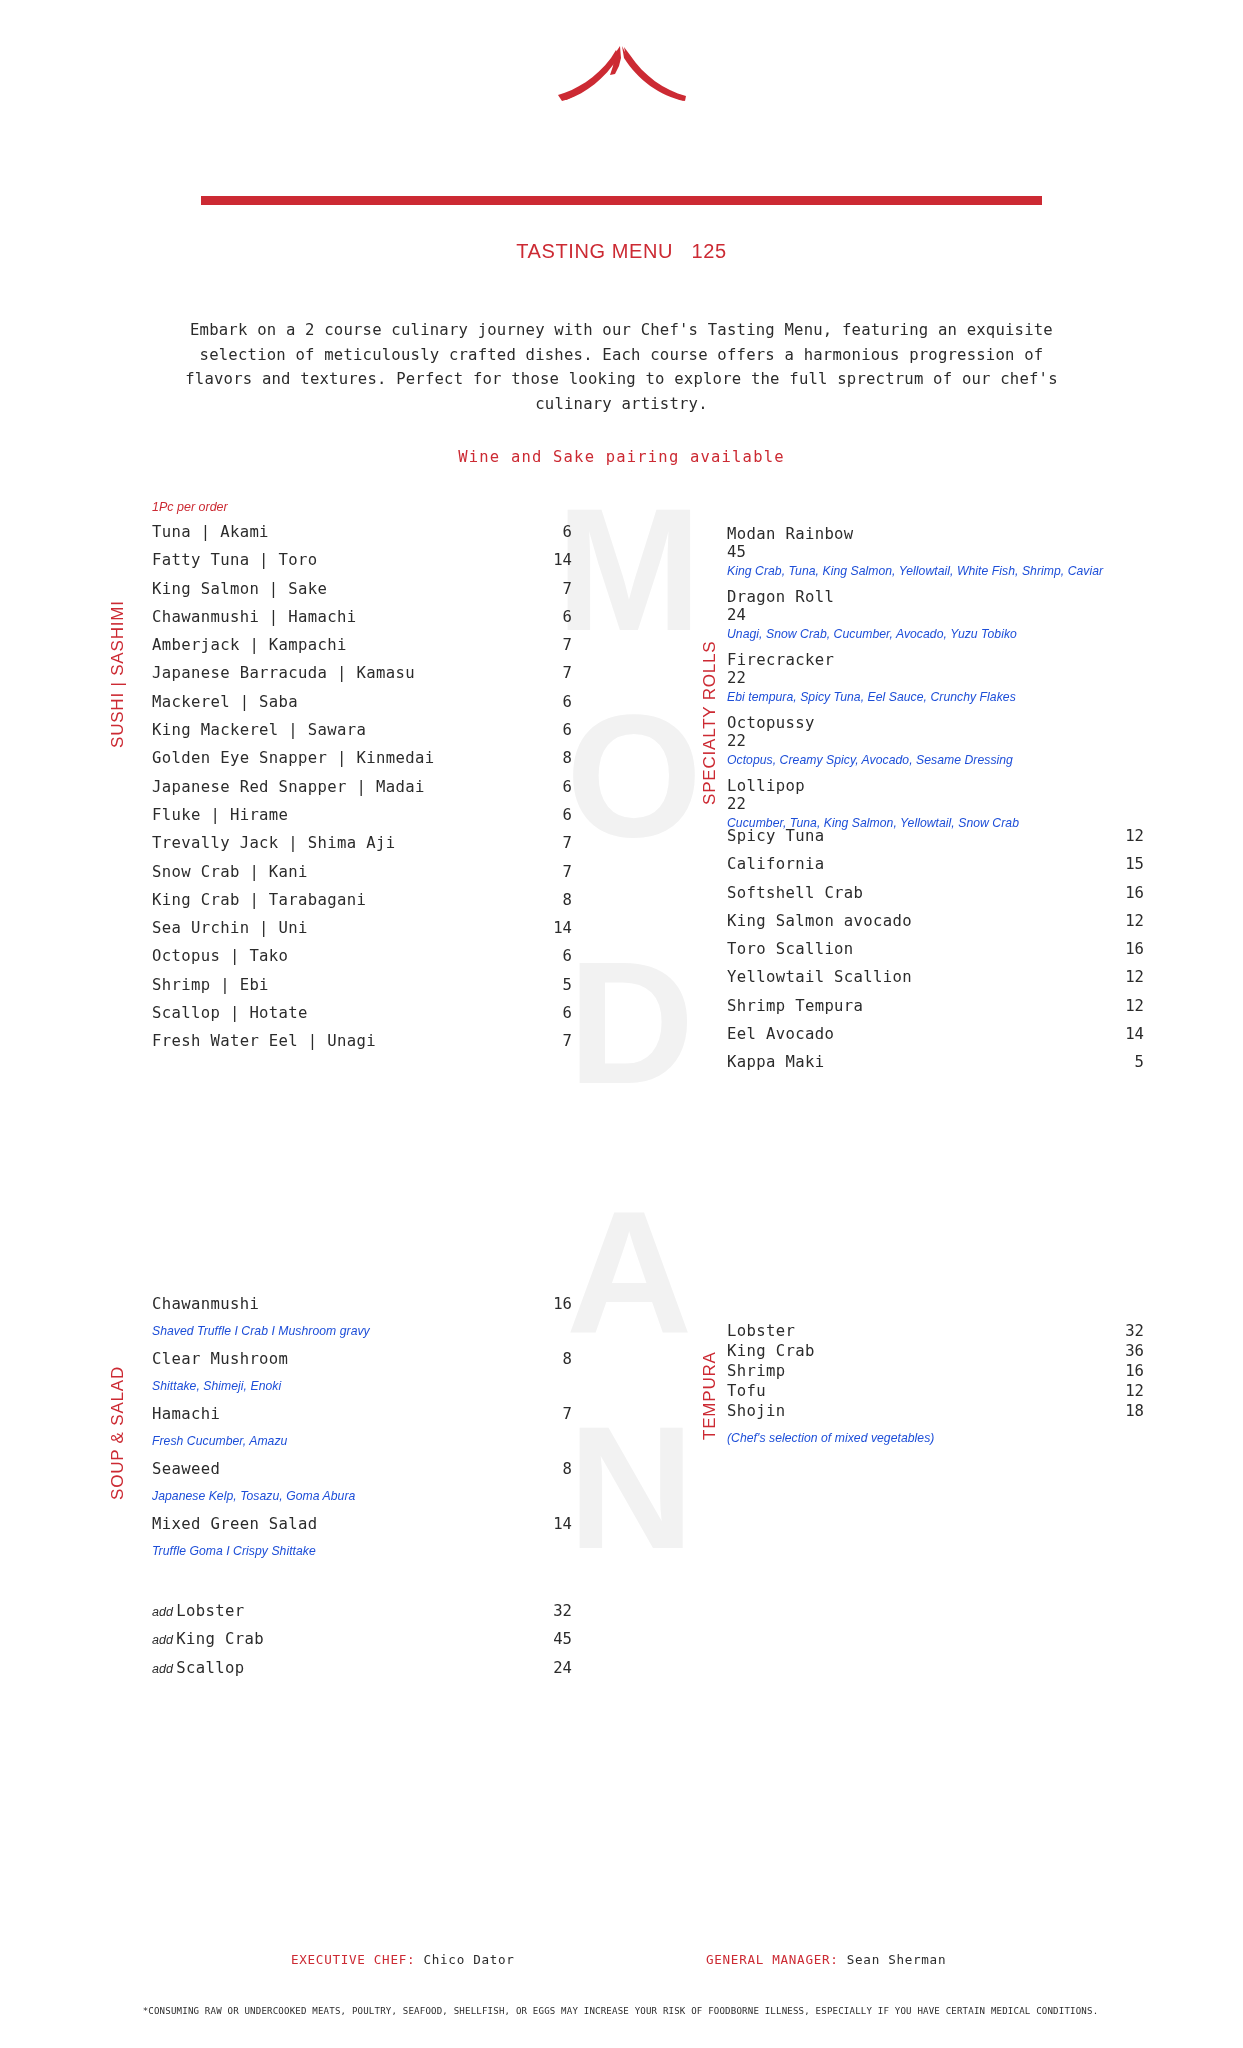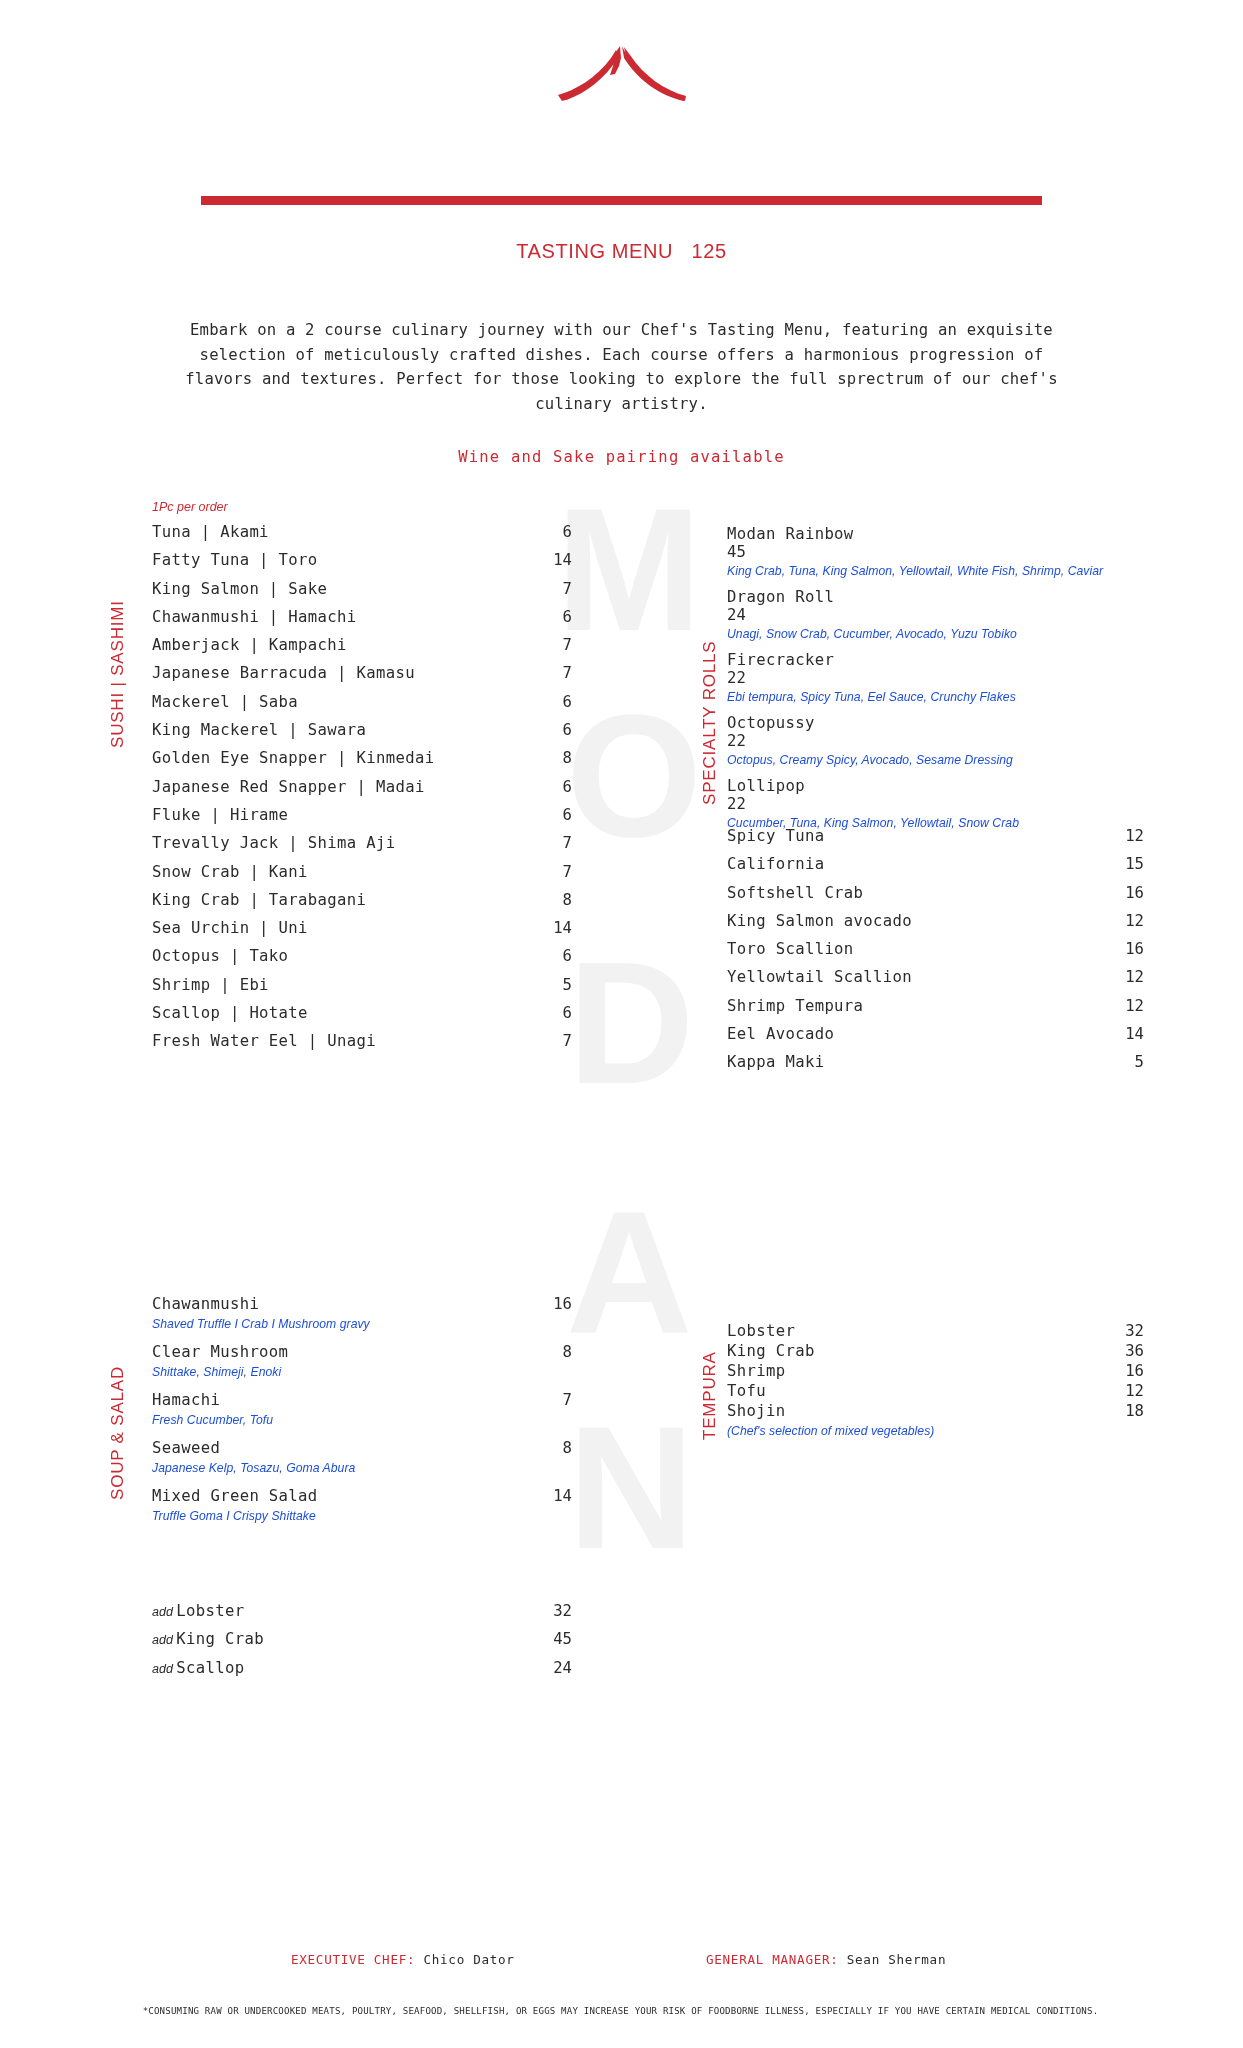--- a/index.html
+++ b/index.html
@@ -163,21 +163,21 @@
     font-style: italic;
     font-size: 12.5px;
     letter-spacing: 0;
   }
 
   
   .list-sushi .item { margin-bottom: 0; height: 28.3px; }
   .list-rolls-simple .item { height: 28.3px; }
   .list-spec .item { margin-top: 2px; flex-direction: column; }
   .list-spec .item-desc { margin-top: 3px; margin-bottom: 10px; }
-  .list-soup .item-desc { margin-top: 4px; margin-bottom: 12px; }
+  .list-soup .item-desc { margin-top: 11px; margin-bottom: 12px; }
   .list-soup .item { margin-top: 2px; }
   .list-adds .item { height: 28.3px; }
 
   
   .footer {
     position: absolute;
     left: 0; top: 1952px;
     width: 1243px;
     z-index: 2;
   }
@@ -294,21 +294,21 @@
       <div class="item"><span class="item-name">Eel Avocado</span><span class="item-price">14</span></div>
       <div class="item"><span class="item-name">Kappa Maki</span><span class="item-price">5</span></div>
     </div>
 
   <div class="col col-left list-soup" id="soup-list" style="top:1293px;">
       <div class="item"><span class="item-name">Chawanmushi</span><span class="item-price">16</span></div>
       <div class="item-desc">Shaved Truffle I Crab I Mushroom gravy</div>
       <div class="item"><span class="item-name">Clear Mushroom</span><span class="item-price">8</span></div>
       <div class="item-desc">Shittake, Shimeji, Enoki</div>
       <div class="item"><span class="item-name">Hamachi</span><span class="item-price">7</span></div>
-      <div class="item-desc">Fresh Cucumber, Tofu</div>
+      <div class="item-desc">Fresh Cucumber, Amazu</div>
       <div class="item"><span class="item-name">Seaweed</span><span class="item-price">8</span></div>
       <div class="item-desc">Japanese Kelp, Tosazu, Goma Abura</div>
       <div class="item"><span class="item-name">Mixed Green Salad</span><span class="item-price">14</span></div>
       <div class="item-desc">Truffle Goma I Crispy Shittake</div>
     </div>
   <div class="col col-left list-adds" id="soup-adds" style="top:1602px;">
       <div class="item"><span class="item-name"><span class="add-prefix">add </span>Lobster</span><span class="item-price">32</span></div>
       <div class="item"><span class="item-name"><span class="add-prefix">add </span>King Crab</span><span class="item-price">45</span></div>
       <div class="item"><span class="item-name"><span class="add-prefix">add </span>Scallop</span><span class="item-price">24</span></div>
     </div>

